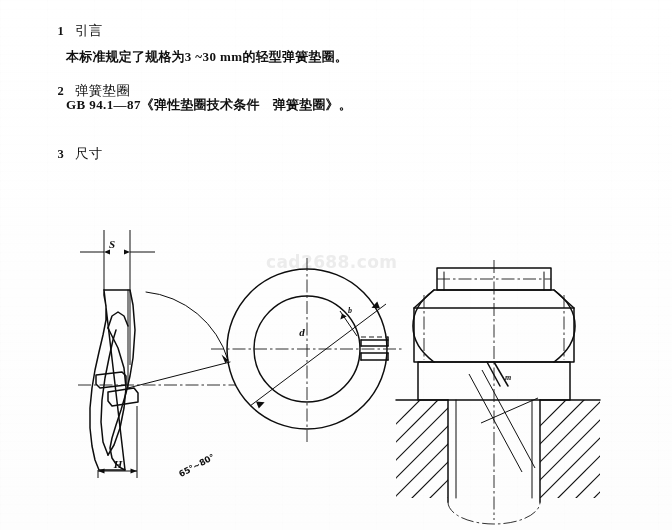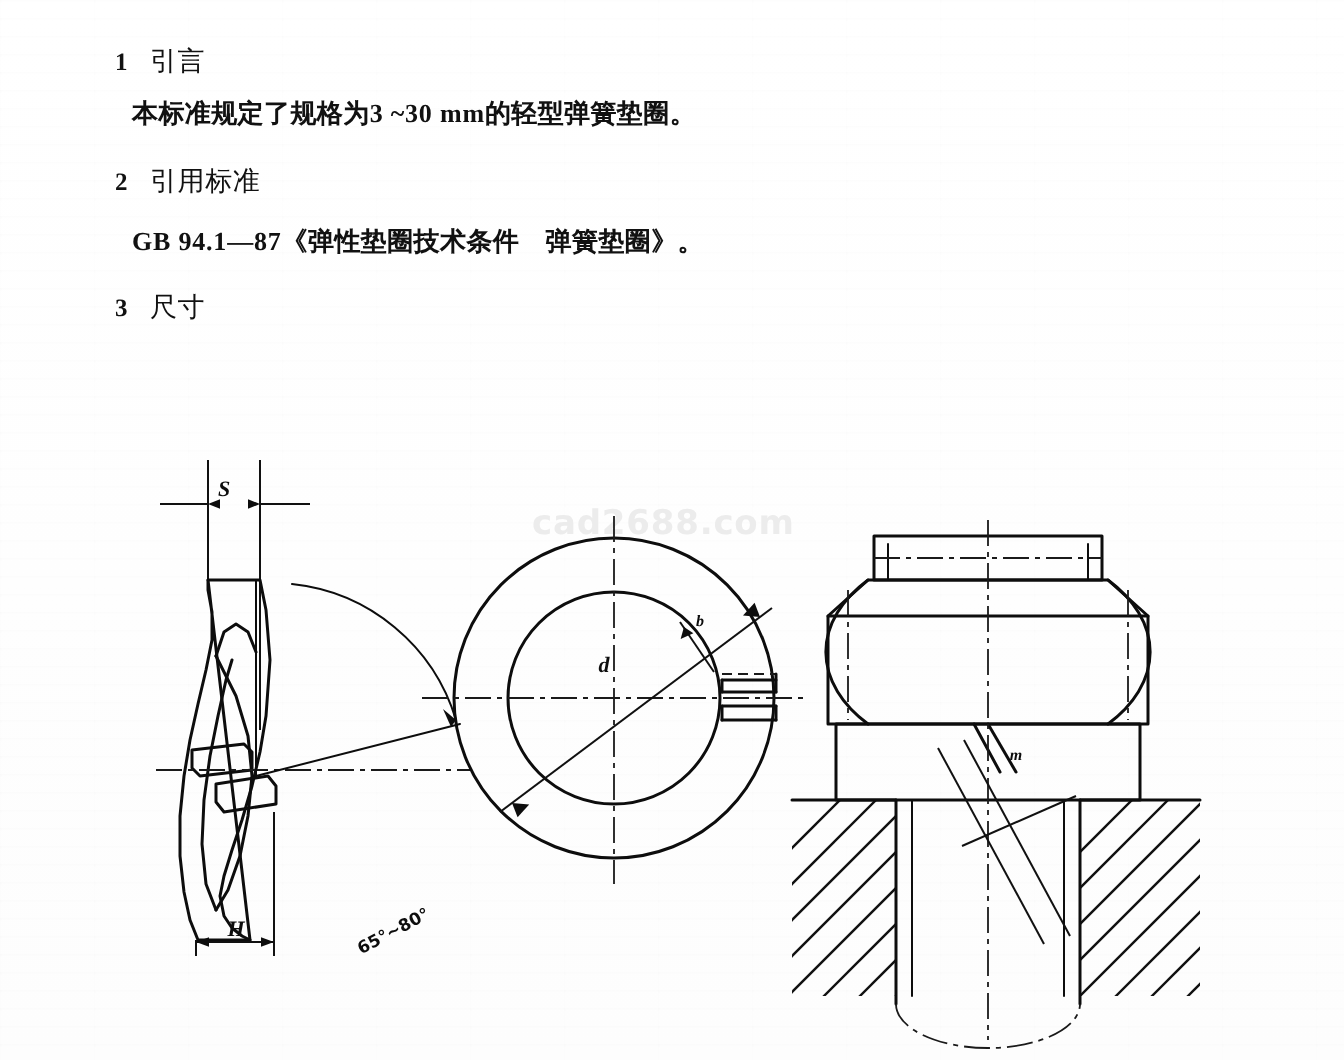--- a/index.html
+++ b/index.html
@@ -67,21 +67,21 @@
     letter-spacing: 0.2px;
   }
   .para .lat {
     font-family: "Liberation Serif", "DejaVu Serif", serif;
     letter-spacing: 0.4px;
   }
 
   #c1       { position: absolute; left: 42px;  top: 22px; }
   #p1       { position: absolute; left: 66px;  top: 48px; text-align: center; }
   #c2       { position: absolute; left: 42px;  top: 82px; }
-  #p2       { position: absolute; left: 66px;  top: 112px; }
+  #p2       { position: absolute; left: 66px;  top: 96px; }
   #c3       { position: absolute; left: 42px;  top: 145px; }
 
   
   .watermark {
     position: absolute;
     left: 266px;
     top: 252px;
     font-family: "DejaVu Sans", "Liberation Sans", sans-serif;
     font-size: 17px;
     font-weight: 700;
@@ -140,21 +140,21 @@
     <span class="clause-num">1</span>
     <span class="clause-title">引言</span>
   </div>
 
   <div class="para" id="p1">
     <span>本标准规定了规格为</span><span class="lat">3 ~30 mm</span><span>的轻型弹簧垫圈。</span>
   </div>
 
   <div class="clause" id="c2">
     <span class="clause-num">2</span>
-    <span class="clause-title">引用标准</span>
+    <span class="clause-title">弹簧垫圈</span>
   </div>
 
   <div class="para" id="p2">
     <span class="lat">GB  94.1—87</span><span>《弹性垫圈技术条件　弹簧垫圈》。</span>
   </div>
 
   <div class="clause" id="c3">
     <span class="clause-num">3</span>
     <span class="clause-title">尺寸</span>
   </div>

